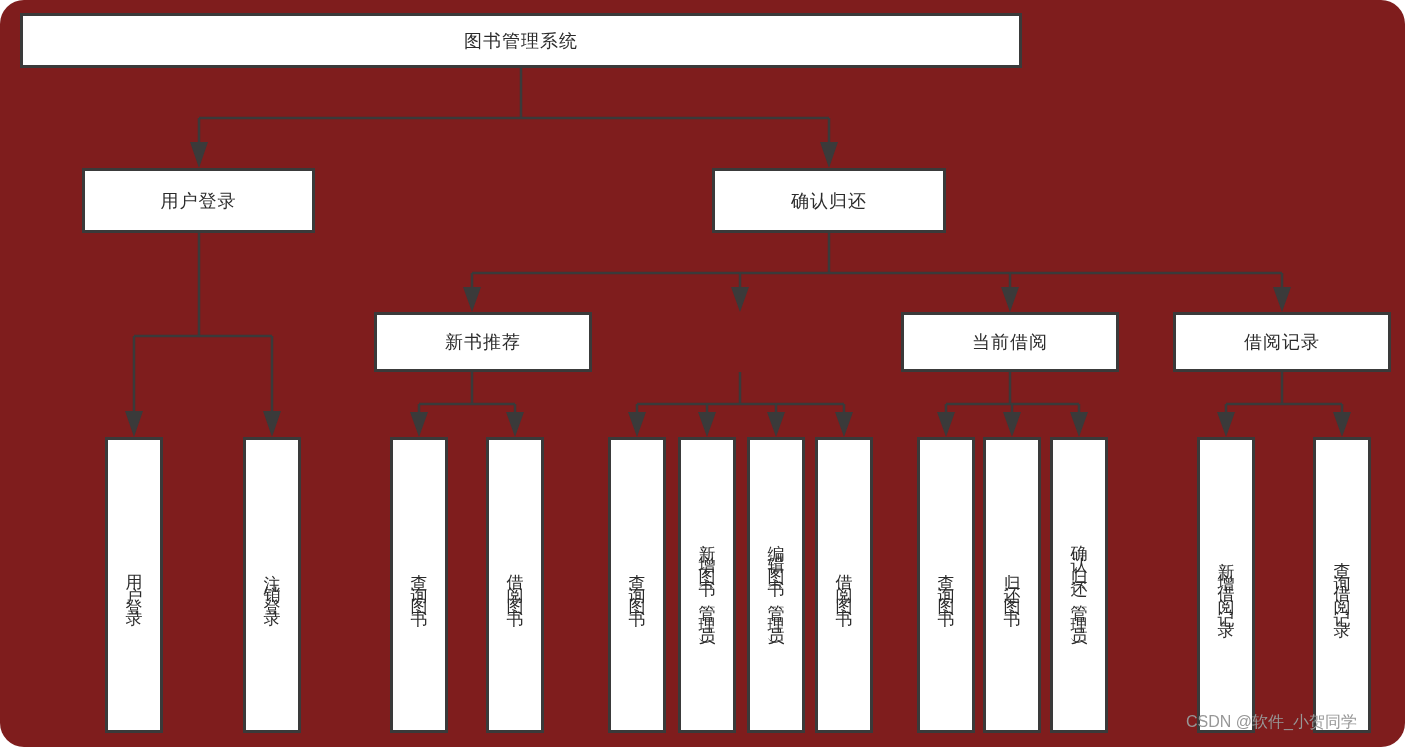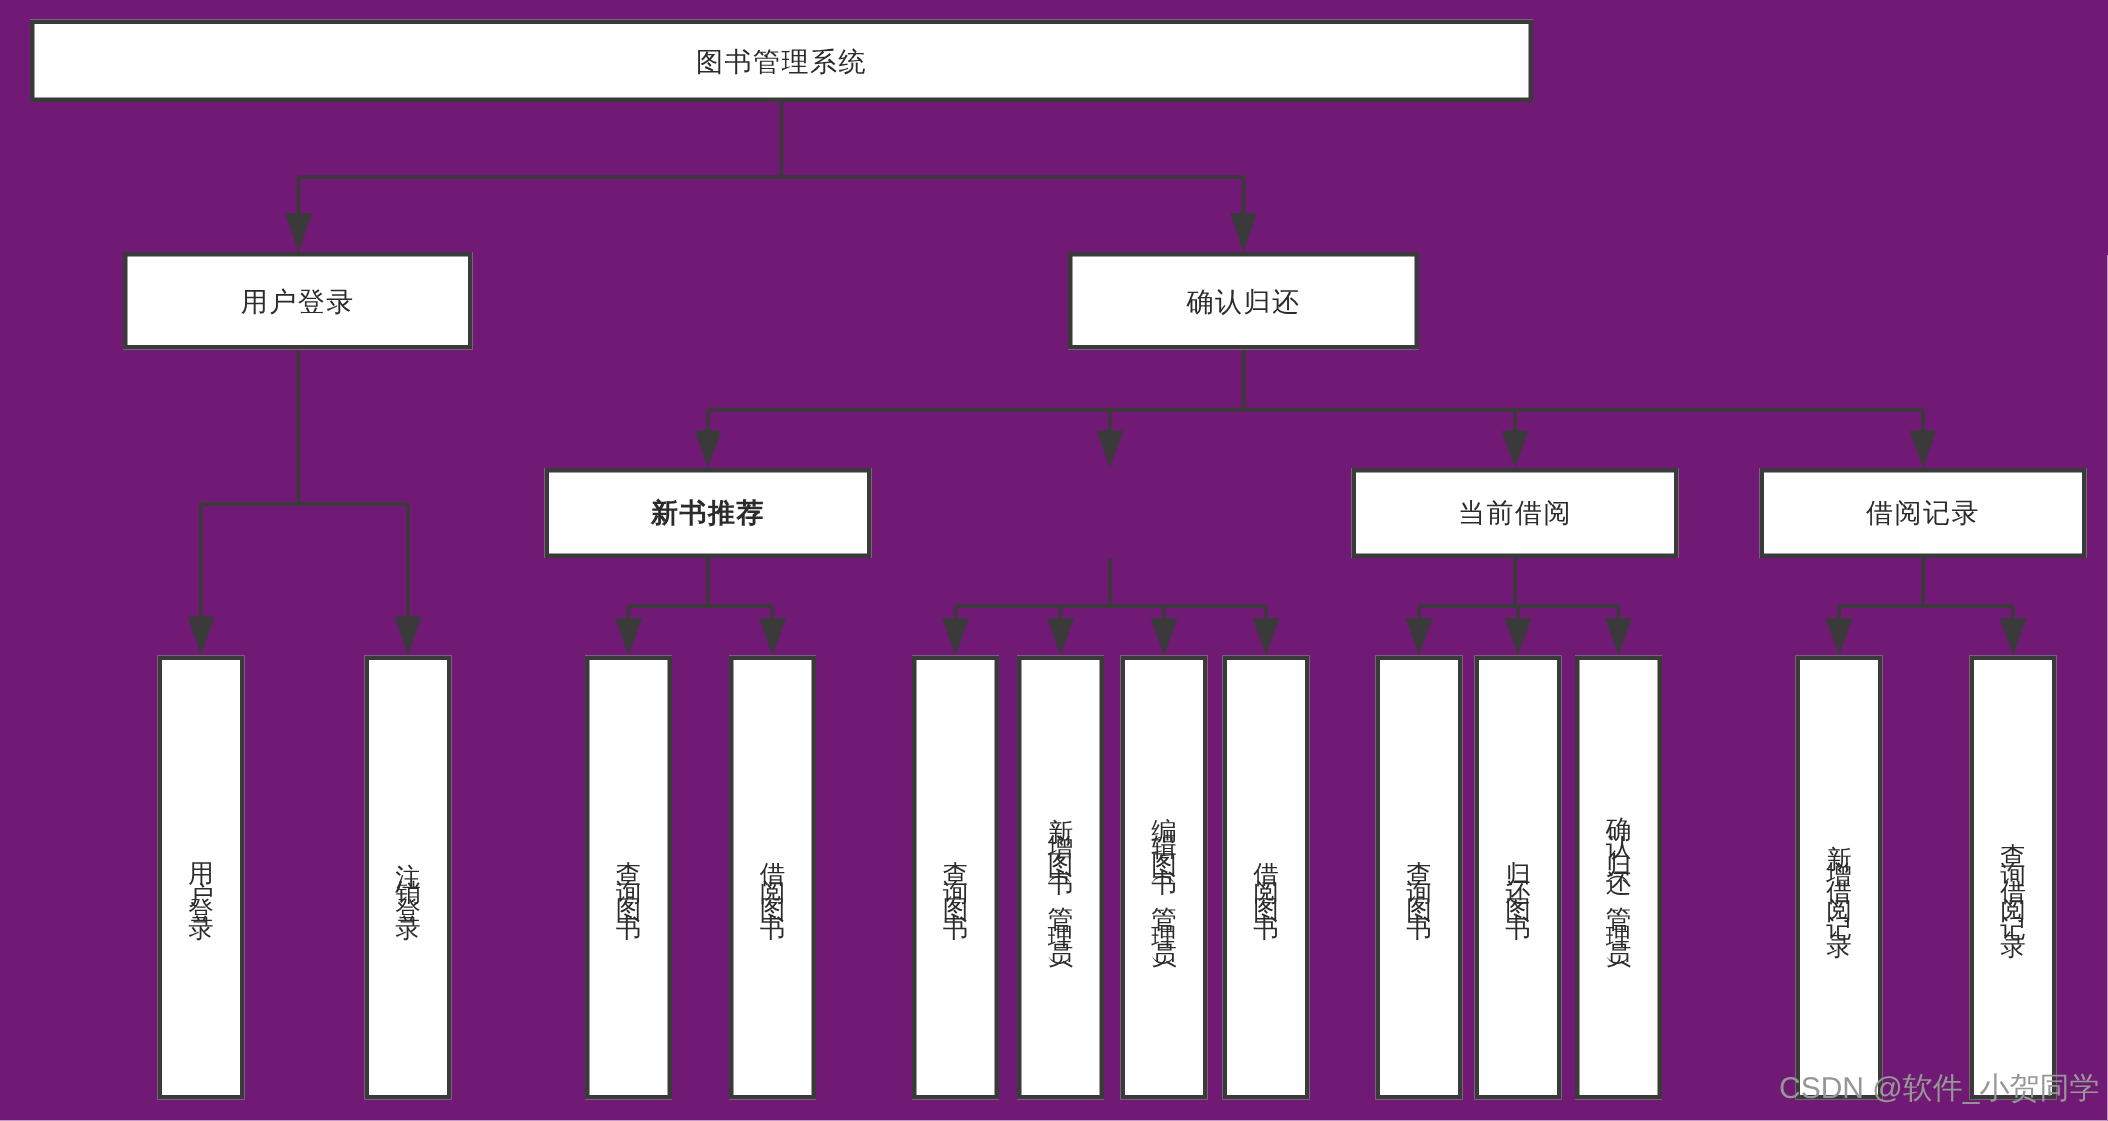--- a/index.html
+++ b/index.html
@@ -5,22 +5,23 @@
   html, body {
     margin: 0;
     padding: 0;
     background: #ffffff;
     font-family: "Liberation Sans", "DejaVu Sans", sans-serif;
   }
   #canvas {
     position: relative;
     width: 1405px;
     height: 747px;
-    background: #701a75;
+    background: #7f1d1d;
     overflow: hidden;
+    border-radius: 24px;
   }
   #connector-layer {
     position: absolute;
     left: 0;
     top: 0;
     z-index: 1;
   }
   #connector-layer line {
     stroke: #3a3a3a;
     stroke-width: 2.5;
@@ -55,21 +56,21 @@
   .lvl3 {
     top: 312px;
     width: 218px;
     height: 60px;
   }
   #watermark {
     position: absolute;
     left: 1186px;
     top: 712px;
     z-index: 5;
-    font-size: 20px;
+    font-size: 16px;
     color: #979797;
     white-space: nowrap;
   }
 </style>
 </head>
 <body>
 
 <div id="canvas">
 
   <svg id="connector-layer" width="1405" height="747" viewBox="0 0 1405 747">
@@ -152,21 +153,21 @@
     <span>图书管理系统</span>
   </div>
 
   <div class="node h-node" style="left:82px; top:168px; width:233px; height:65px;">
     <span>用户登录</span>
   </div>
   <div class="node h-node" style="left:712px; top:168px; width:234px; height:65px;">
     <span>确认归还</span>
   </div>
 
-  <div class="node h-node lvl3" style="left:363px;font-weight:bold;">
+  <div class="node h-node lvl3" style="left:374px;">
     <span>新书推荐</span>
   </div>
   <div class="node h-node lvl3" style="left:901px;">
     <span>当前借阅</span>
   </div>
   <div class="node h-node lvl3" style="left:1173px;">
     <span>借阅记录</span>
   </div>
 
   <div class="node v-node" style="left:105px;">

